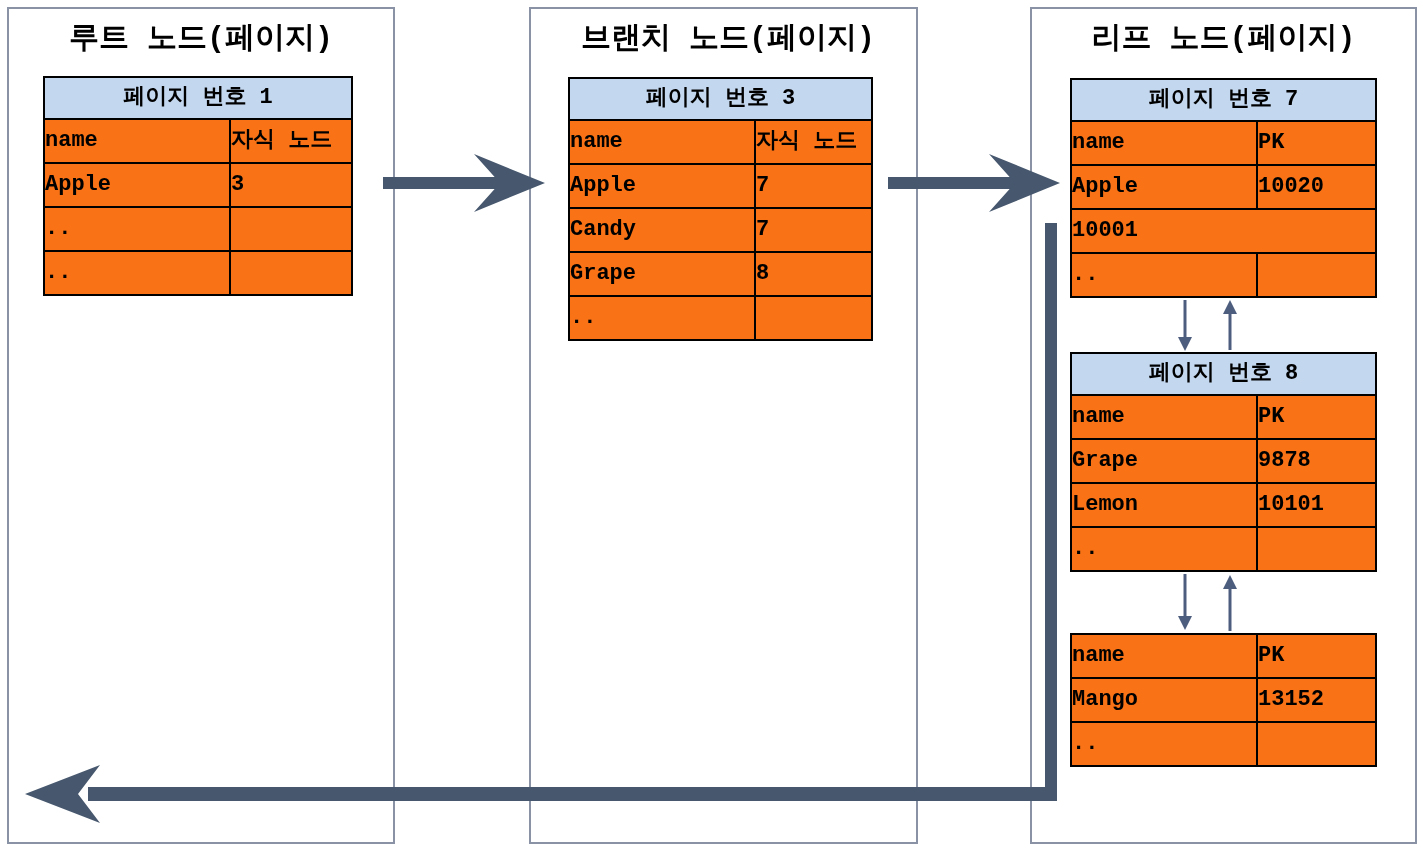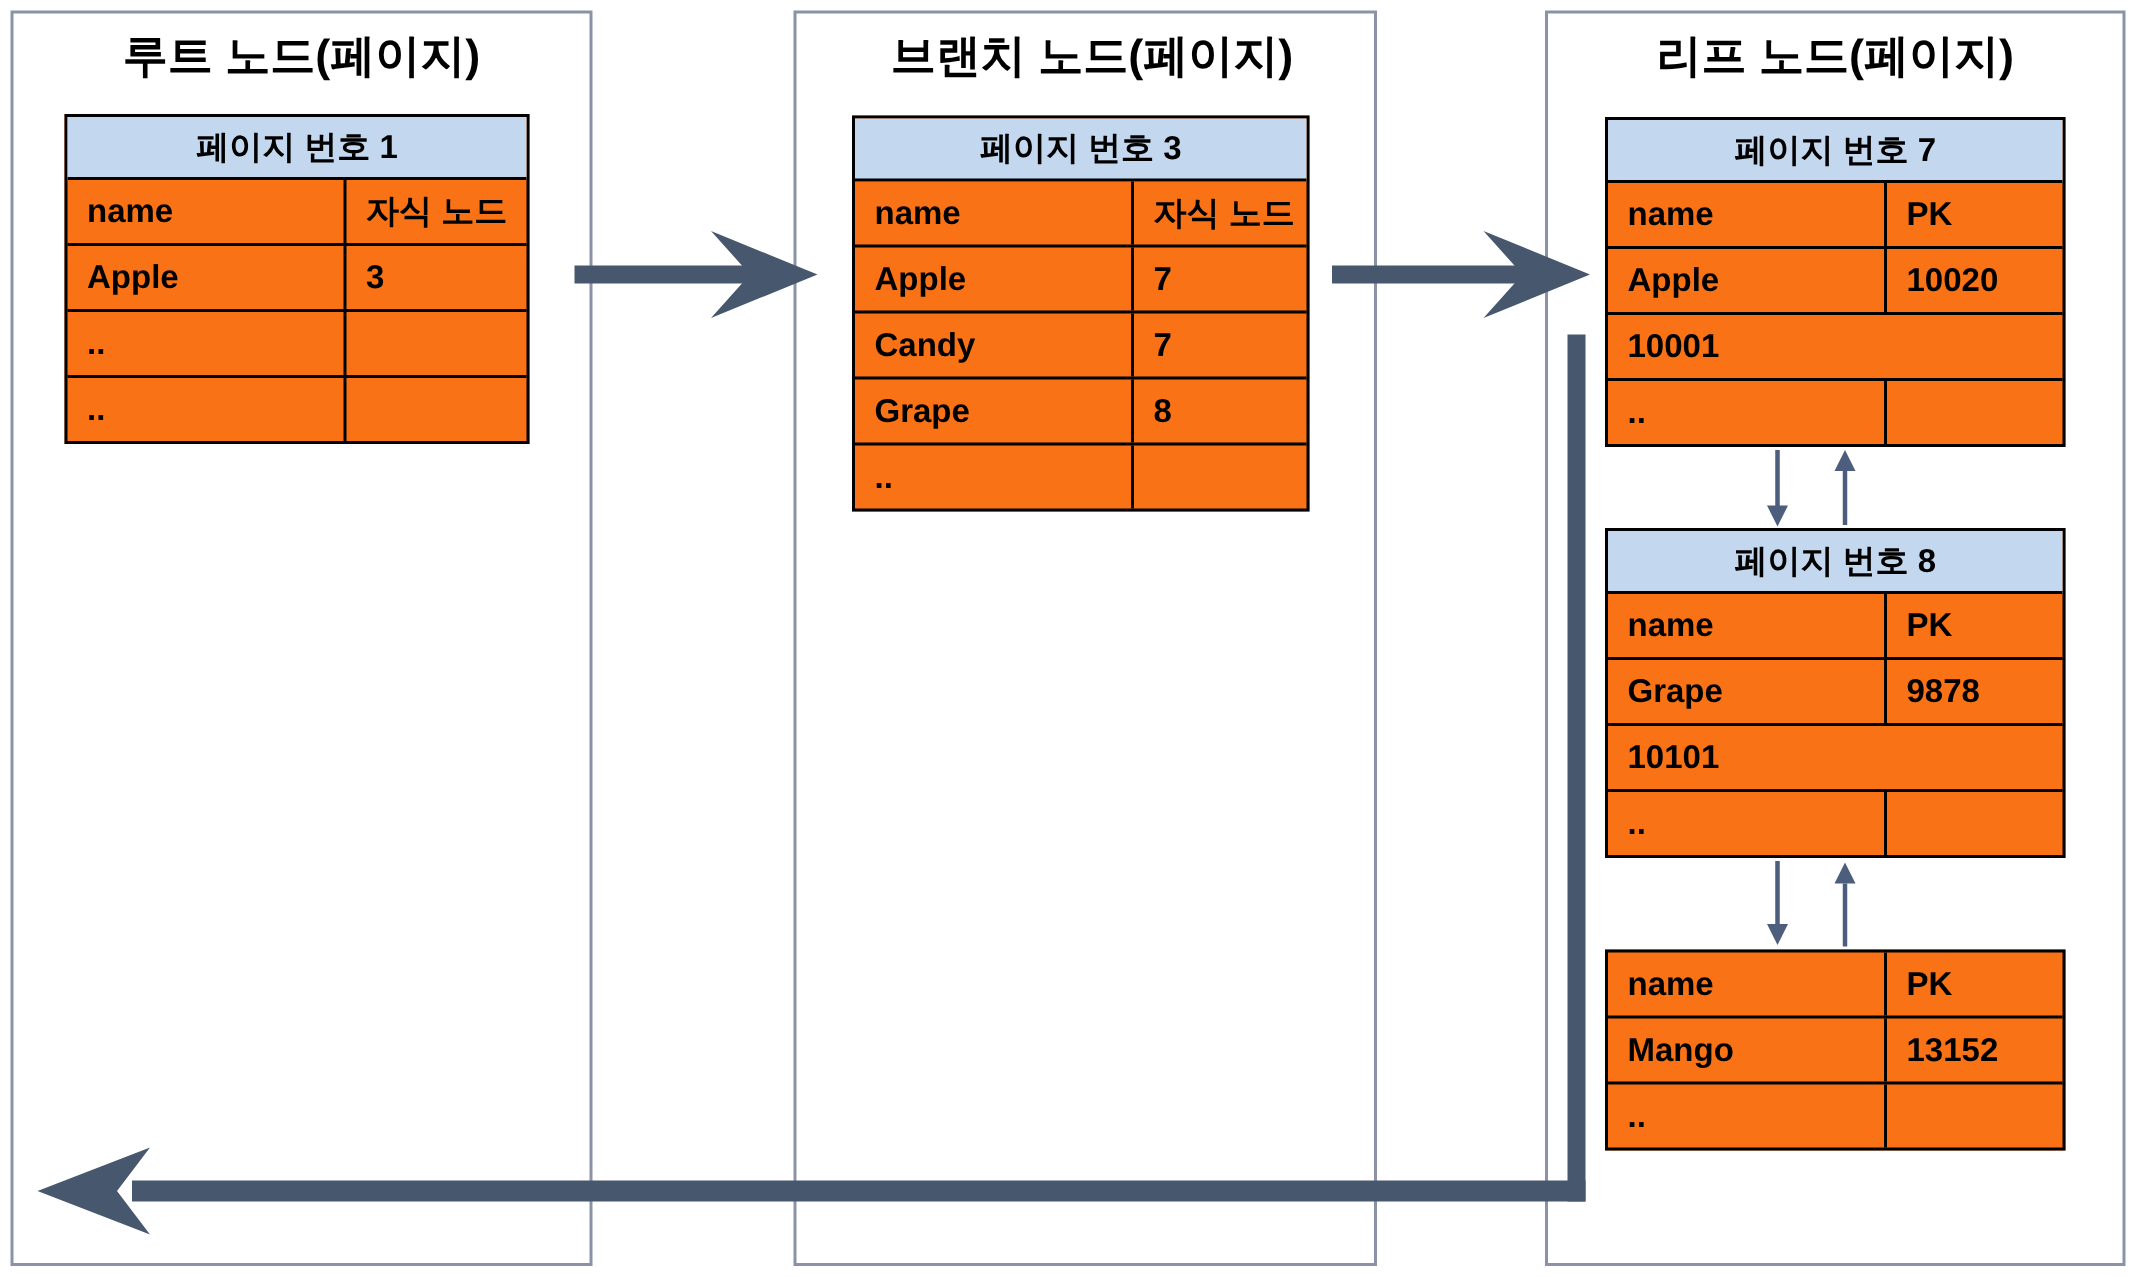--- a/index.html
+++ b/index.html
@@ -16,20 +16,21 @@
   body {
     font-family: "Liberation Sans", "DejaVu Sans", sans-serif;
     color: var(--text);
   }
   #canvas {
     position: relative;
     width: 1423px;
     height: 851px;
     background: var(--background);
     overflow: hidden;
+    font-family: Liberation Mono, monospace;
   }
   .panel {
     position: absolute;
     top: 7px;
     height: 837px;
     border: 2px solid var(--panel-border);
     background: var(--background);
     z-index: 1;
   }
   .panel-title {
@@ -59,21 +60,20 @@
   .trow {
     display: flex;
     height: 44px;
     border-bottom: 2px solid var(--table-border);
   }
   .trow:last-child { border-bottom: none; height: 42px; }
   .tcell {
     font-size: 22px;
     font-weight: bold;
     line-height: 42px;
-    padding-left: 13px;
     overflow: hidden;
     white-space: nowrap;
   }
   .c1 { width: 186px; border-right: 2px solid var(--table-border); }
   .c2 { flex: 1; }
   #arrow-layer {
     position: absolute;
     left: 0; top: 0;
     width: 1423px; height: 851px;
     z-index: 10;
@@ -170,20 +170,21 @@
     <div class="tbody">
         <div class="trow">
           <div class="tcell c1">name</div>
           <div class="tcell c2">PK</div>
         </div>
         <div class="trow">
           <div class="tcell c1">Grape</div>
           <div class="tcell c2">9878</div>
         </div>
         <div class="trow">
+          <div class="tcell c1">Lemon</div>
           <div class="tcell c2">10101</div>
         </div>
         <div class="trow">
           <div class="tcell c1">..</div>
           <div class="tcell c2"></div>
         </div>
       </div>
   </div>
 
   <div class="dtable" style="left:1070px;top:633px;width:307px;">

